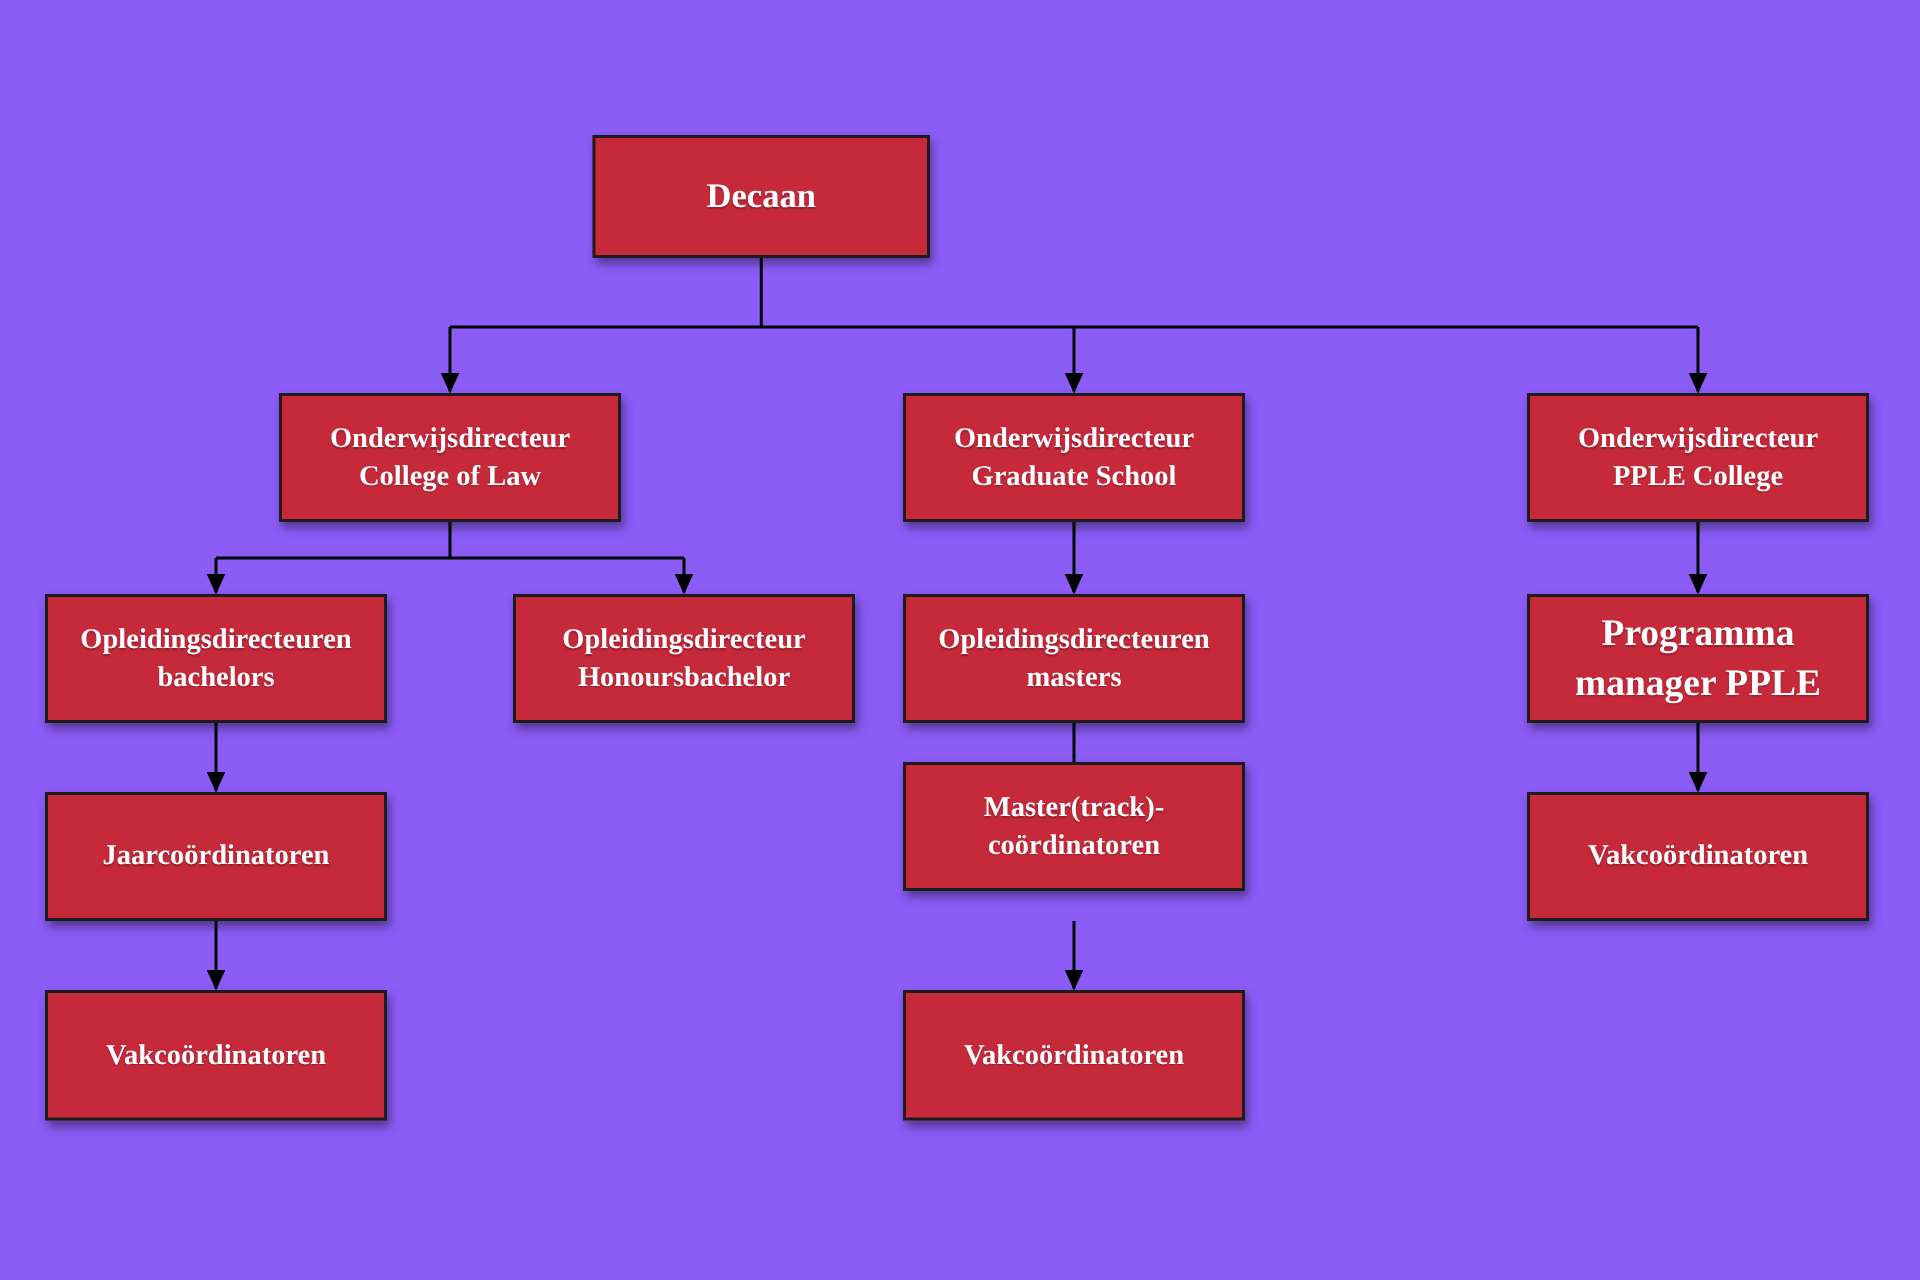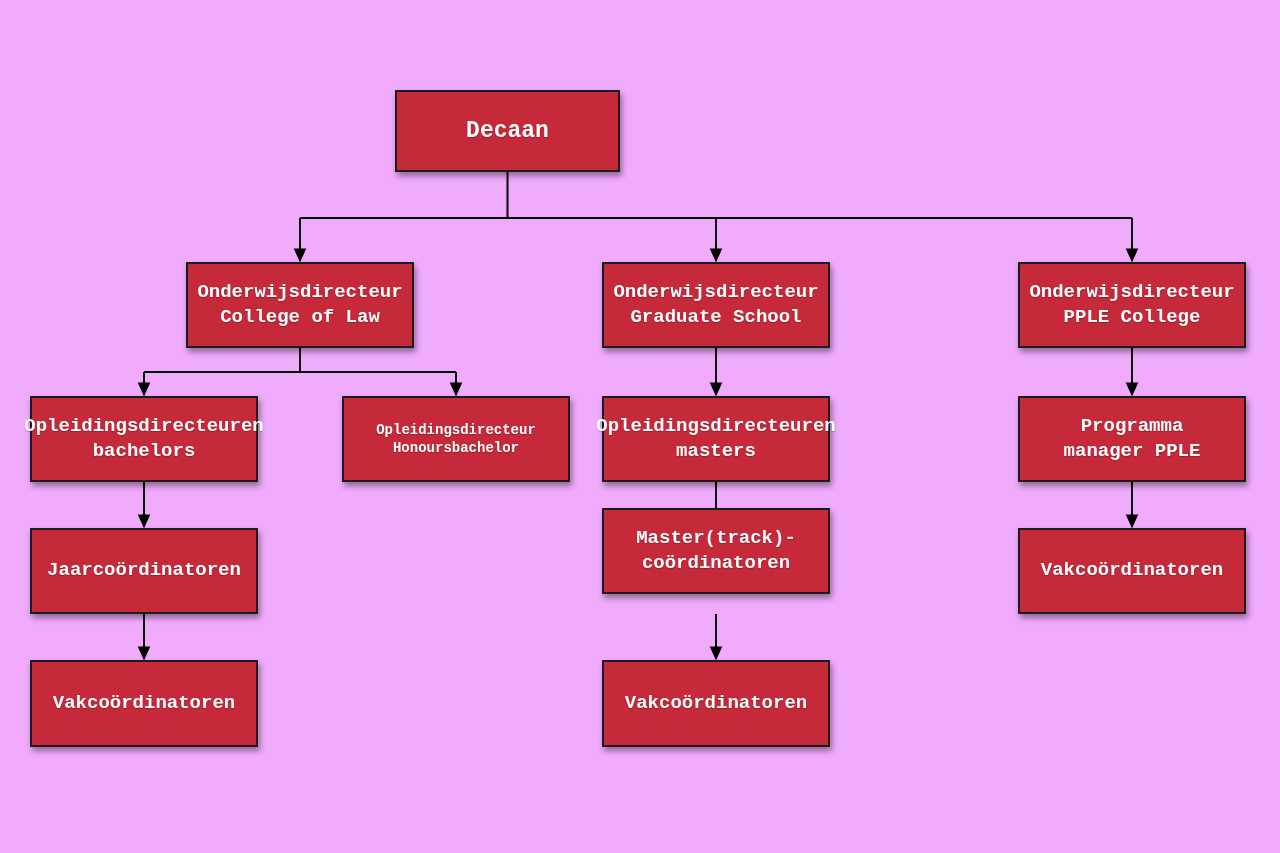--- a/index.html
+++ b/index.html
@@ -1,22 +1,22 @@
 <!DOCTYPE html>
 <html><head>
 <meta charset="utf-8">
 <style>
   html, body { margin: 0; padding: 0; background: #ffffff; }
   .canvas {
     position: relative;
     width: 1280px;
     height: 853px;
-    background: #f0abfc;
+    background: #8b5cf6;
     overflow: hidden;
-    font-family: Liberation Mono, monospace;
+    font-family: Liberation Serif, serif;
   }
   #edges {
     position: absolute;
     left: 0; top: 0;
     width: 1280px; height: 853px;
     pointer-events: none;
   }
   .node {
     position: absolute;
     box-sizing: border-box;
@@ -78,29 +78,29 @@
       </div>
       <div class="node" style="left: 1018px; top: 262px; width: 228px; height: 86px; background: rgb(197, 41, 58); border-color: rgb(28, 28, 28);">
         <span class="label" style="font-size: 19px; color: rgb(255, 255, 255);">Onderwijsdirecteur
 PPLE College</span>
       </div>
       <div class="node" style="left: 30px; top: 396px; width: 228px; height: 86px; background: rgb(197, 41, 58); border-color: rgb(28, 28, 28);">
         <span class="label" style="font-size: 19px; color: rgb(255, 255, 255);">Opleidingsdirecteuren
 bachelors</span>
       </div>
       <div class="node" style="left: 342px; top: 396px; width: 228px; height: 86px; background: rgb(197, 41, 58); border-color: rgb(28, 28, 28);">
-        <span class="label" style="font-size: 14px; color: rgb(255, 255, 255);">Opleidingsdirecteur
+        <span class="label" style="font-size: 19px; color: rgb(255, 255, 255);">Opleidingsdirecteur
 Honoursbachelor</span>
       </div>
       <div class="node" style="left: 602px; top: 396px; width: 228px; height: 86px; background: rgb(197, 41, 58); border-color: rgb(28, 28, 28);">
         <span class="label" style="font-size: 19px; color: rgb(255, 255, 255);">Opleidingsdirecteuren
 masters</span>
       </div>
       <div class="node" style="left: 1018px; top: 396px; width: 228px; height: 86px; background: rgb(197, 41, 58); border-color: rgb(28, 28, 28);">
-        <span class="label" style="font-size: 19px; color: rgb(255, 255, 255); text-align: center;">Programma
+        <span class="label" style="font-size: 25px; color: rgb(255, 255, 255); text-align: center;">Programma
 manager PPLE</span>
       </div>
       <div class="node" style="left: 30px; top: 528px; width: 228px; height: 86px; background: rgb(197, 41, 58); border-color: rgb(28, 28, 28);">
         <span class="label" style="font-size: 19px; color: rgb(255, 255, 255);">Jaarcoördinatoren</span>
       </div>
       <div class="node" style="left: 602px; top: 508px; width: 228px; height: 86px; background: rgb(197, 41, 58); border-color: rgb(28, 28, 28);">
         <span class="label" style="font-size: 19px; color: rgb(255, 255, 255);">Master(track)-
 coördinatoren</span>
       </div>
       <div class="node" style="left: 1018px; top: 528px; width: 228px; height: 86px; background: rgb(197, 41, 58); border-color: rgb(28, 28, 28);">

